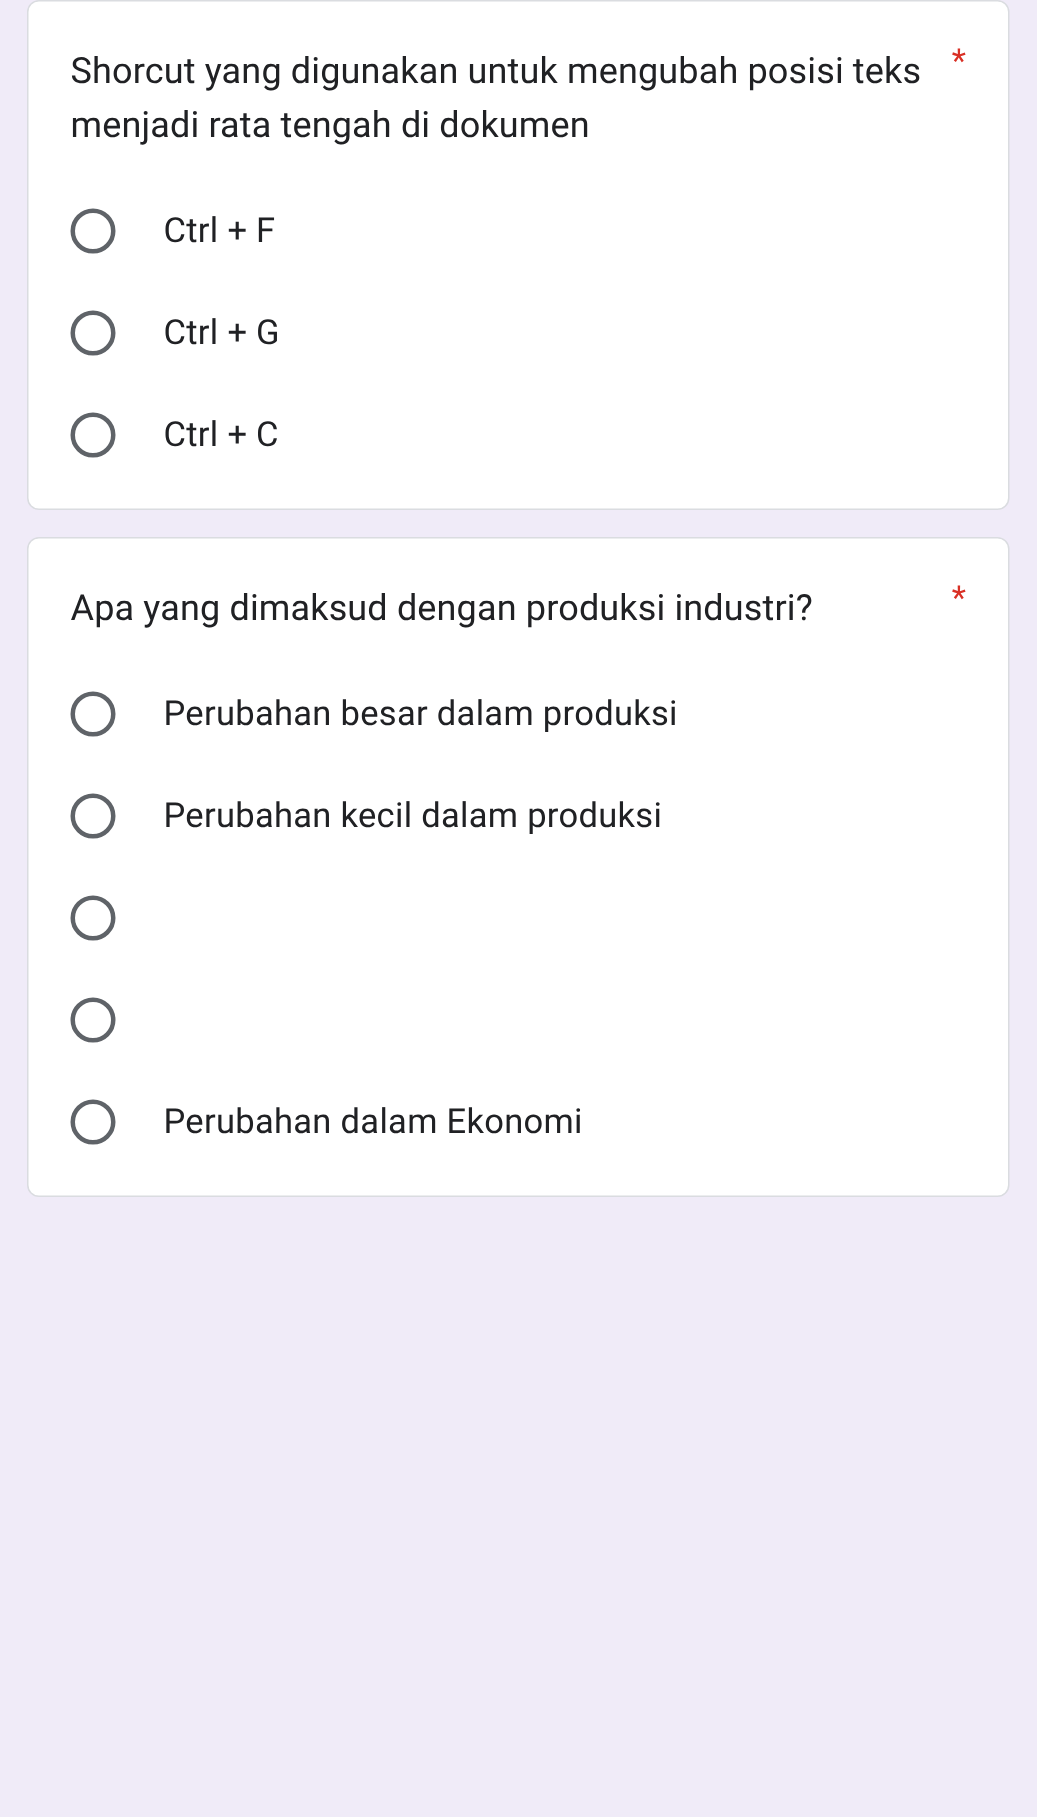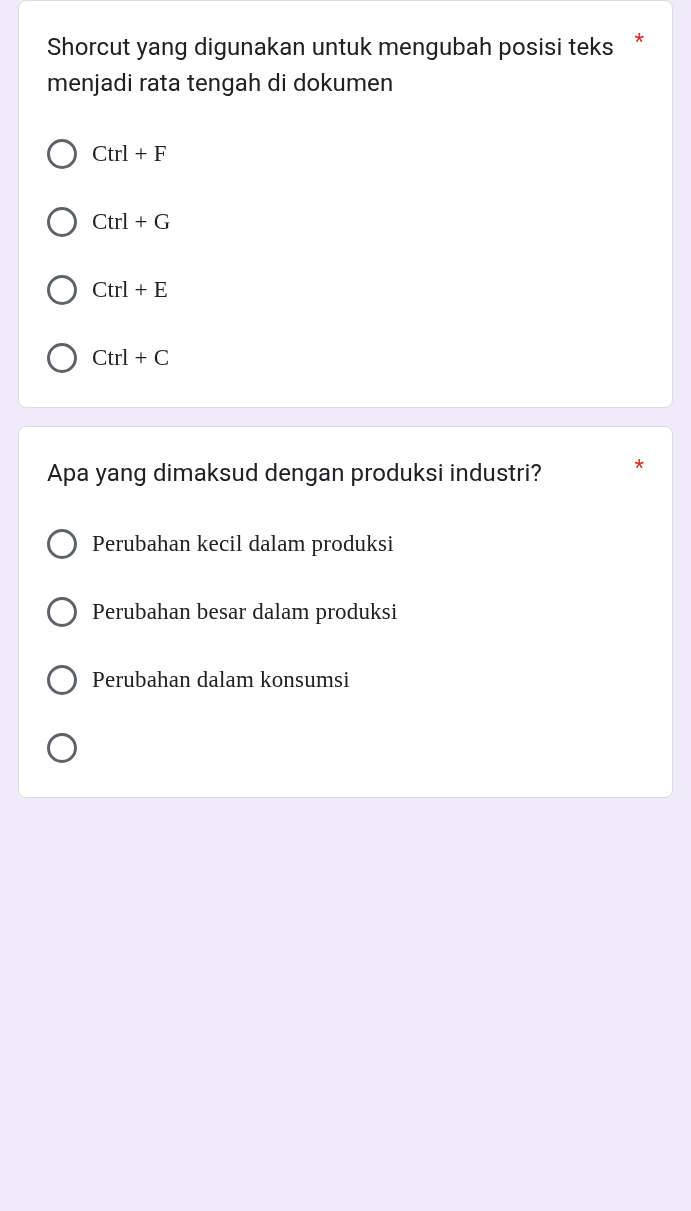--- a/index.html
+++ b/index.html
@@ -42,23 +42,22 @@
       padding-top: 2px;
     }
     .options-list {
       display: flex;
       flex-direction: column;
       gap: 38px;
     }
     .option-row {
       display: flex;
       align-items: flex-start;
-      gap: 15px;
+      gap: 32px;
       cursor: pointer;
-      font-family: Liberation Serif, serif;
     }
     .radio-circle {
       width: 30px;
       height: 30px;
       border: 3px solid #5f6368;
       border-radius: 50%;
       flex-shrink: 0;
     }
     .option-label {
       font-size: 23px;
@@ -79,44 +78,43 @@
     <div class="option-row">
       <div class="radio-circle"></div>
       <span class="option-label">Ctrl + F</span>
     </div>
     <div class="option-row">
       <div class="radio-circle"></div>
       <span class="option-label">Ctrl + G</span>
     </div>
     <div class="option-row">
       <div class="radio-circle"></div>
-      <span class="option-label">Ctrl + E</span>
-    </div>
-    <div class="option-row">
-      <div class="radio-circle"></div>
       <span class="option-label">Ctrl + C</span>
     </div>
   </div>
 </div>
 
 <div class="question-card">
   <div class="question-header">
     <div class="question-title">Apa yang dimaksud dengan produksi industri?</div>
     <div class="required-marker">*</div>
   </div>
   <div class="options-list">
     <div class="option-row">
       <div class="radio-circle"></div>
+      <span class="option-label">Perubahan besar dalam produksi</span>
+    </div>
+    <div class="option-row">
+      <div class="radio-circle"></div>
       <span class="option-label">Perubahan kecil dalam produksi</span>
     </div>
     <div class="option-row">
       <div class="radio-circle"></div>
-      <span class="option-label">Perubahan besar dalam produksi</span>
     </div>
     <div class="option-row">
       <div class="radio-circle"></div>
-      <span class="option-label">Perubahan dalam konsumsi</span>
     </div>
     <div class="option-row">
       <div class="radio-circle"></div>
+      <span class="option-label">Perubahan dalam Ekonomi</span>
     </div>
   </div>
 </div>
 
 </body></html>

